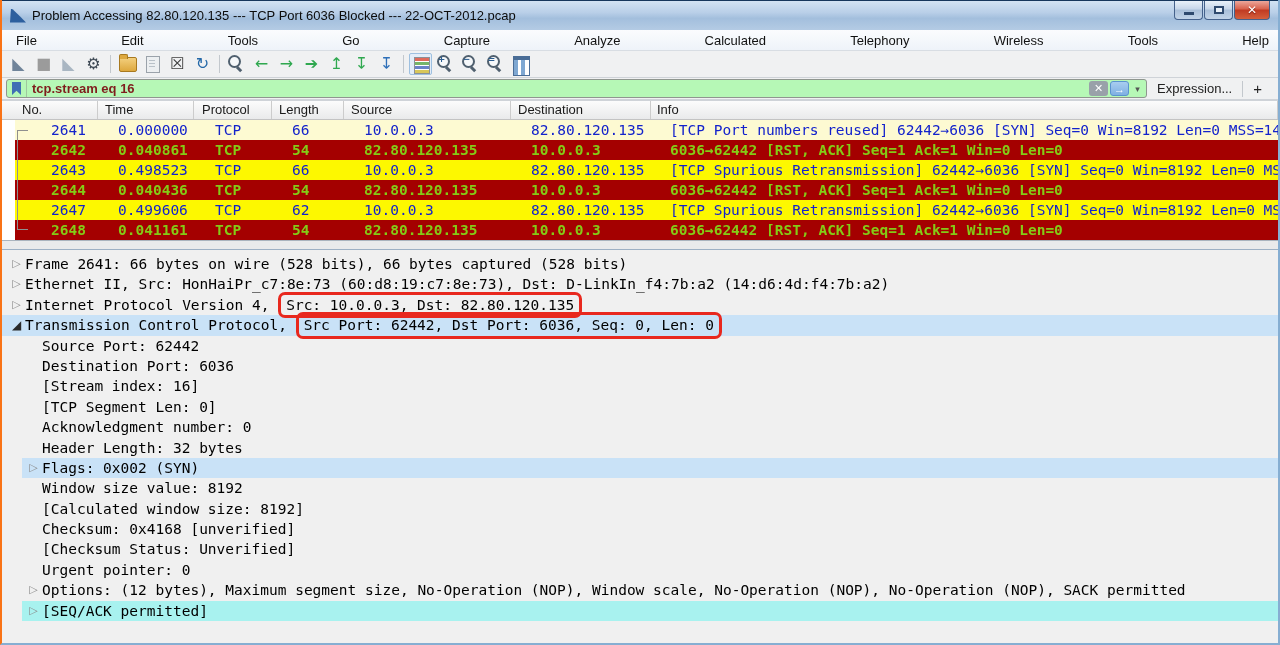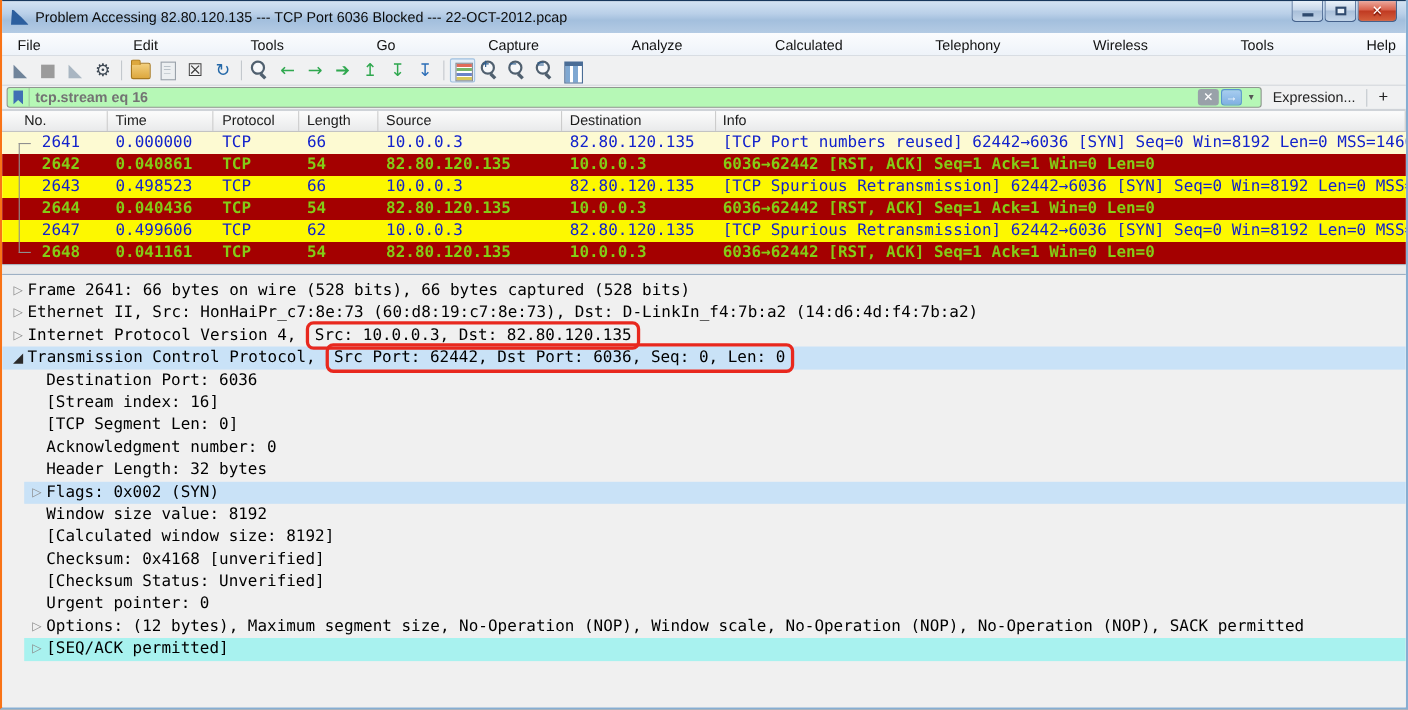--- a/index.html
+++ b/index.html
@@ -61,39 +61,39 @@
   
   .filterbar { height:23px; flex:0 0 23px; display:flex; align-items:center; background:#f0f1f2;
                border-bottom:2px solid #cfd3d8; padding:0 6px 0 4px; }
   .filter-field { flex:1; height:19px; display:flex; align-items:center; background:#b6f8b6;
                   border:1px solid #8f968f; border-radius:3px; overflow:hidden; }
   .bookmark-box { width:20px; height:100%; display:flex; align-items:center; justify-content:center;
                   border-right:1px solid #9fc79f; }
   .bookmark-glyph { width:9px; height:13px; background:#3f6fb4;
                     clip-path:polygon(0 0,100% 0,100% 100%,50% 68%,0 100%); }
   .filter-input { flex:1; border:none; outline:none; background:transparent; font-size:13px;
-                  font-weight:bold; color:#737373; padding-left:5px;
+                  font-weight:bold; color:#7f1d1d; padding-left:5px;
                   font-family:"Liberation Sans","DejaVu Sans",sans-serif; }
   .filter-btn { width:19px; height:15px; margin-right:2px; border-radius:3px; display:flex;
                 align-items:center; justify-content:center; font-size:11px; font-weight:bold; }
   .clear-btn { background:#99a1a9; color:#fff; }
   .apply-btn { background:linear-gradient(#a8cdf0,#7fb0e2); border:1px solid #5a94cf; color:#fff; }
   .caret-btn { width:13px; height:15px; color:#555; font-size:9px; display:flex; align-items:center;
                justify-content:center; margin-right:2px; }
   .expr-label { font-size:13px; color:#222; padding:0 10px; }
   .fb-sep { width:1px; height:16px; background:#c3c8cd; }
   .plus-btn { font-size:15px; color:#222; padding:0 10px; }
   
   .pheader { height:19px; flex:0 0 19px; display:grid;
              grid-template-columns:96px 96px 78px 72px 167px 140px 1fr;
              background:linear-gradient(#fcfcfc,#e9eaeb); border-bottom:1px solid #c3c3c3; }
   .pheader .hcell { font-size:13px; color:#1a1a1a; line-height:18px; border-right:1px solid #cccccc;
                     white-space:nowrap; overflow:hidden; }
   .prows { flex:0 0 120px; position:relative; font-family:"DejaVu Sans Mono","Liberation Mono",monospace;
-           font-size:14.5px; background:#fff; }
+           font-size:14.5px; background:#fff;padding-left:13px; }
   .prow { height:20px; display:grid; grid-template-columns:96px 96px 78px 72px 167px 140px 1fr;
           line-height:20px; white-space:nowrap; }
   .prow > span { overflow:hidden; }
   .row-pale { background:#fdfad2; color:#1322cc; }
   .row-yellow { background:#fdf800; color:#1322cc; }
   .row-red { background:#a40000; color:#84cc16;font-weight:bold; }
   .c-no { padding-left:36px; } .c-time { padding-left:7px; } .c-proto { padding-left:8px; }
   .c-len { padding-left:7px; } .c-src { padding-left:7px; } .c-dst { padding-left:7px; }
   .c-info { padding-left:6px; }
   .h-no { padding-left:20px; } .h-time { padding-left:7px; } .h-proto { padding-left:8px; }
@@ -309,20 +309,27 @@
     <span class="indent" style="width: 3px;"></span>
     <span class="hl">
       <span class="exp exp-expanded">◢</span>
       <span class="dtext"><span>Transmission Control Protocol, </span><span class="annot">Src Port: 62442, Dst Port: 6036, Seq: 0, Len: 0</span></span>
     </span>
   </div>
       <div class="drow">
     <span class="indent" style="width: 20px;"></span>
     <span class="hl">
       <span class="exp"></span>
+      <span class="dtext">Source Port: 62442</span>
+    </span>
+  </div>
+      <div class="drow">
+    <span class="indent" style="width: 20px;"></span>
+    <span class="hl">
+      <span class="exp"></span>
       <span class="dtext">Destination Port: 6036</span>
     </span>
   </div>
       <div class="drow">
     <span class="indent" style="width: 20px;"></span>
     <span class="hl">
       <span class="exp"></span>
       <span class="dtext">[Stream index: 16]</span>
     </span>
   </div>

